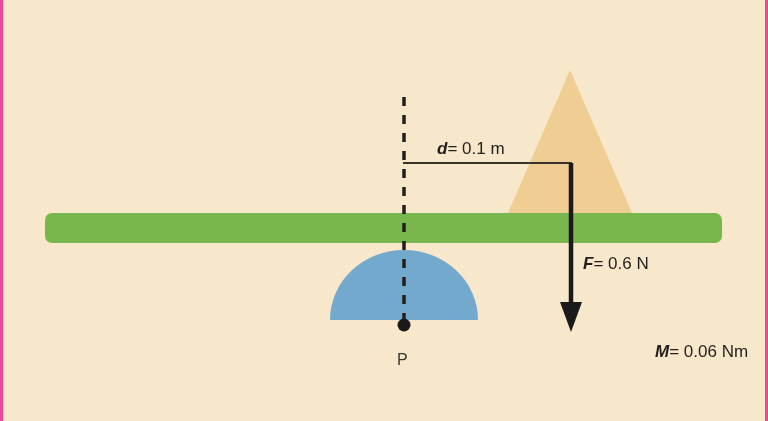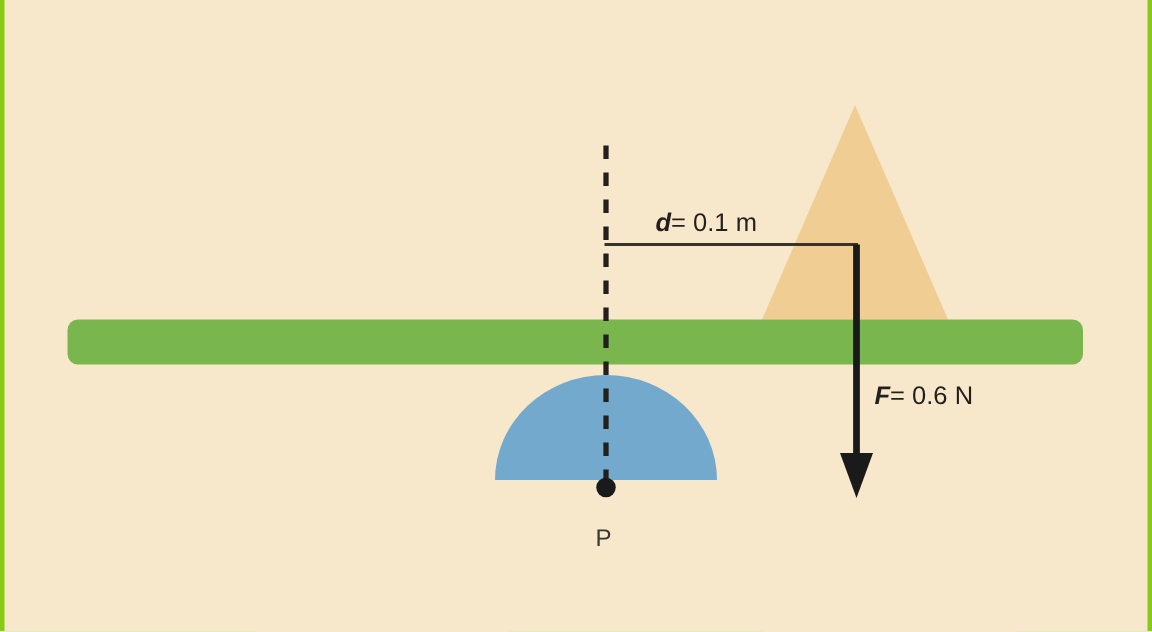--- a/index.html
+++ b/index.html
@@ -4,21 +4,21 @@
 <style>
   html, body {
     margin: 0;
     padding: 0;
     background: #ffffff;
   }
   #stage {
     position: relative;
     width: 768px;
     height: 421px;
-    background: #84cc16;
+    background: #ec4899;
     overflow: hidden;
     font-family: "Liberation Sans", sans-serif;
   }
   #canvas {
     position: absolute;
     left: 3px;
     top: 0px;
     width: 762px;
     height: 421px;
     background: #f8e8cb;
@@ -90,15 +90,18 @@
   </svg>
 
   <div class="lbl" id="label-d">
     <span class="sym">d</span><span>=</span> <span>0.1 m</span>
   </div>
 
   <div class="lbl" id="label-f">
     <span class="sym">F</span><span>=</span> <span>0.6 N</span>
   </div>
 
+  <div class="lbl" id="label-m">
+    <span class="sym">M</span><span>=</span> <span>0.06 Nm</span>
+  </div>
 
   <div class="lbl" id="label-p">P</div>
 </div>
 
 </body></html>

